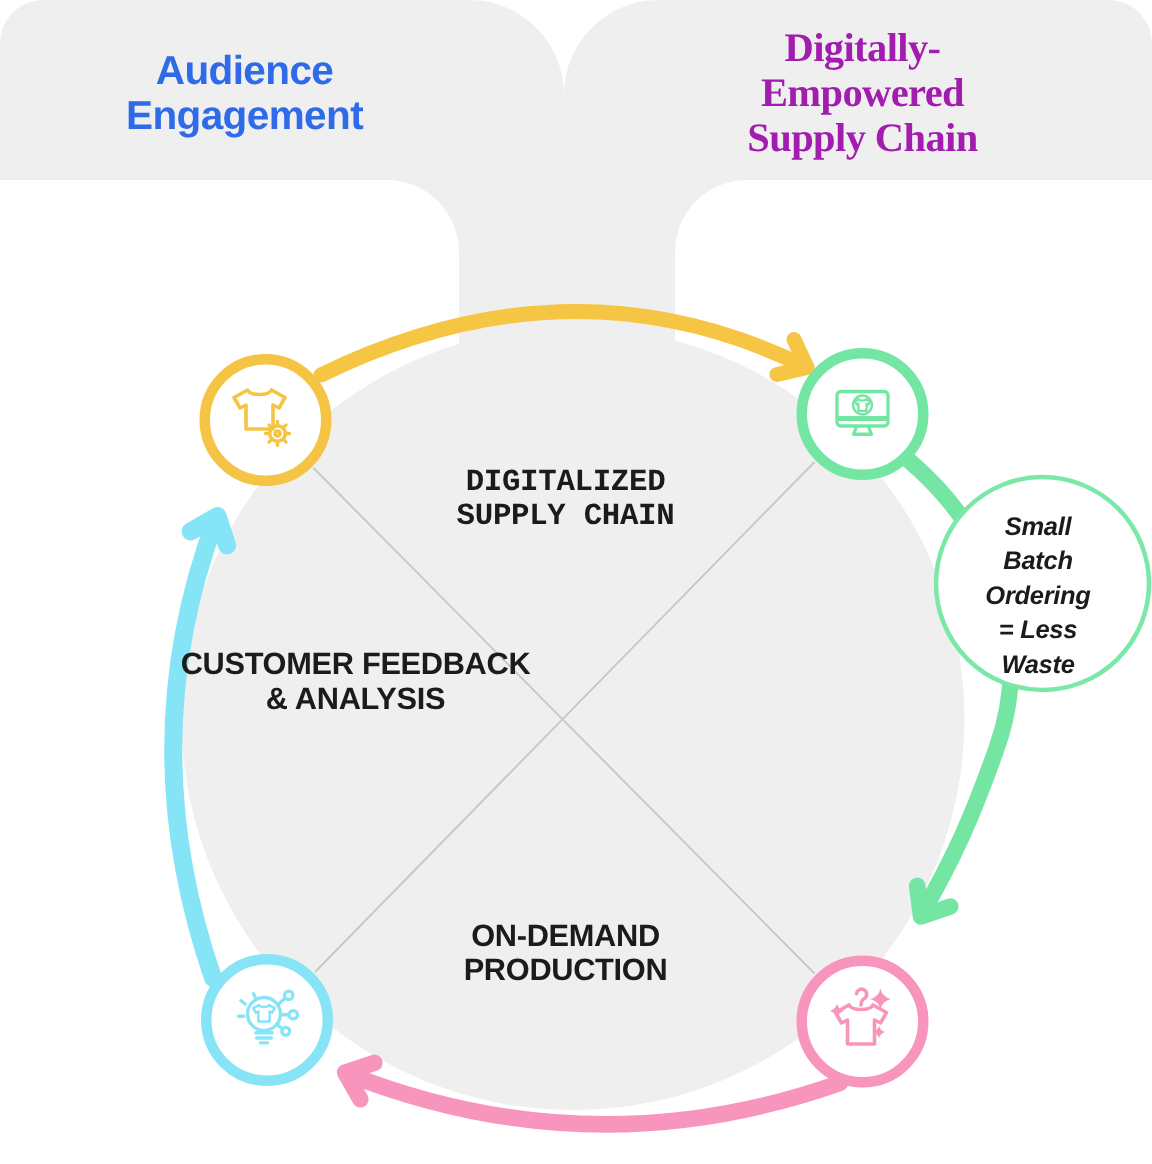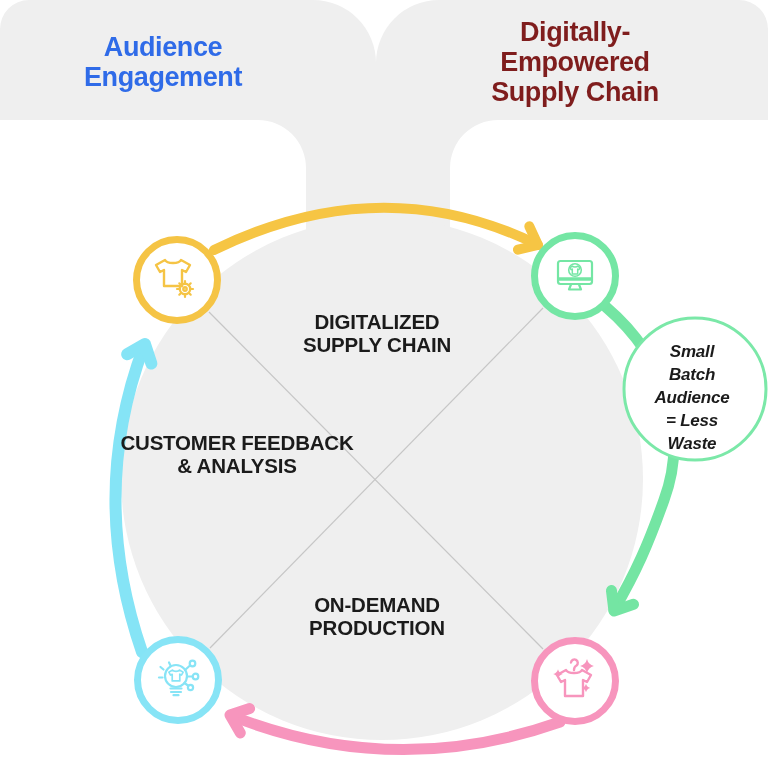--- a/index.html
+++ b/index.html
@@ -9,26 +9,26 @@
     border-radius:29px;
   }
   .bg-svg{position:absolute;left:0;top:0;width:768px;height:776px;}
   .label{
     position:absolute;transform:translate(-50%,-50%);
     text-align:center;white-space:pre-line;line-height:1.1;
     color:#1b1b1b;font-weight:bold;letter-spacing:-0.2px;
   }
   .header-label{font-size:27px;line-height:1.12;letter-spacing:-0.4px;}
   .header-left{left:163px;top:62px;color:#2F6BE8;}
-  .header-right{left:575px;top:62px;color:#7f1d1d;}
+  .header-right{left:575px;top:62px;color:#a21caf;font-family:Liberation Serif, serif;}
   .quadrant{font-size:20.5px;line-height:1.1;}
-  .q-top{left:377px;top:334px;}
+  .q-top{left:377px;top:334px;font-family:Liberation Mono, monospace;}
   .q-left{left:237px;top:455px;}
   .q-right{left:526px;top:490px;}
-  .q-bottom{left:377px;top:617px;}
+  .q-bottom{left:377px;top:636px;}
   .callout-text{
     left:692px;top:398px;font-size:17px;font-style:italic;
     line-height:1.35;letter-spacing:-0.2px;
   }
 </style>
 </head>
 <body>
 
 <div class="stage">
 
@@ -145,16 +145,16 @@
 Supply Chain</div>
 
   <div class="label quadrant q-top">DIGITALIZED
 SUPPLY CHAIN</div>
   <div class="label quadrant q-bottom">ON-DEMAND
 PRODUCTION</div>
   <div class="label quadrant q-left">CUSTOMER FEEDBACK
 &amp; ANALYSIS</div>
 
   <div class="label callout-text">Small Batch
-Audience
+Ordering
 = Less Waste</div>
 
 </div>
 
 </body></html>

